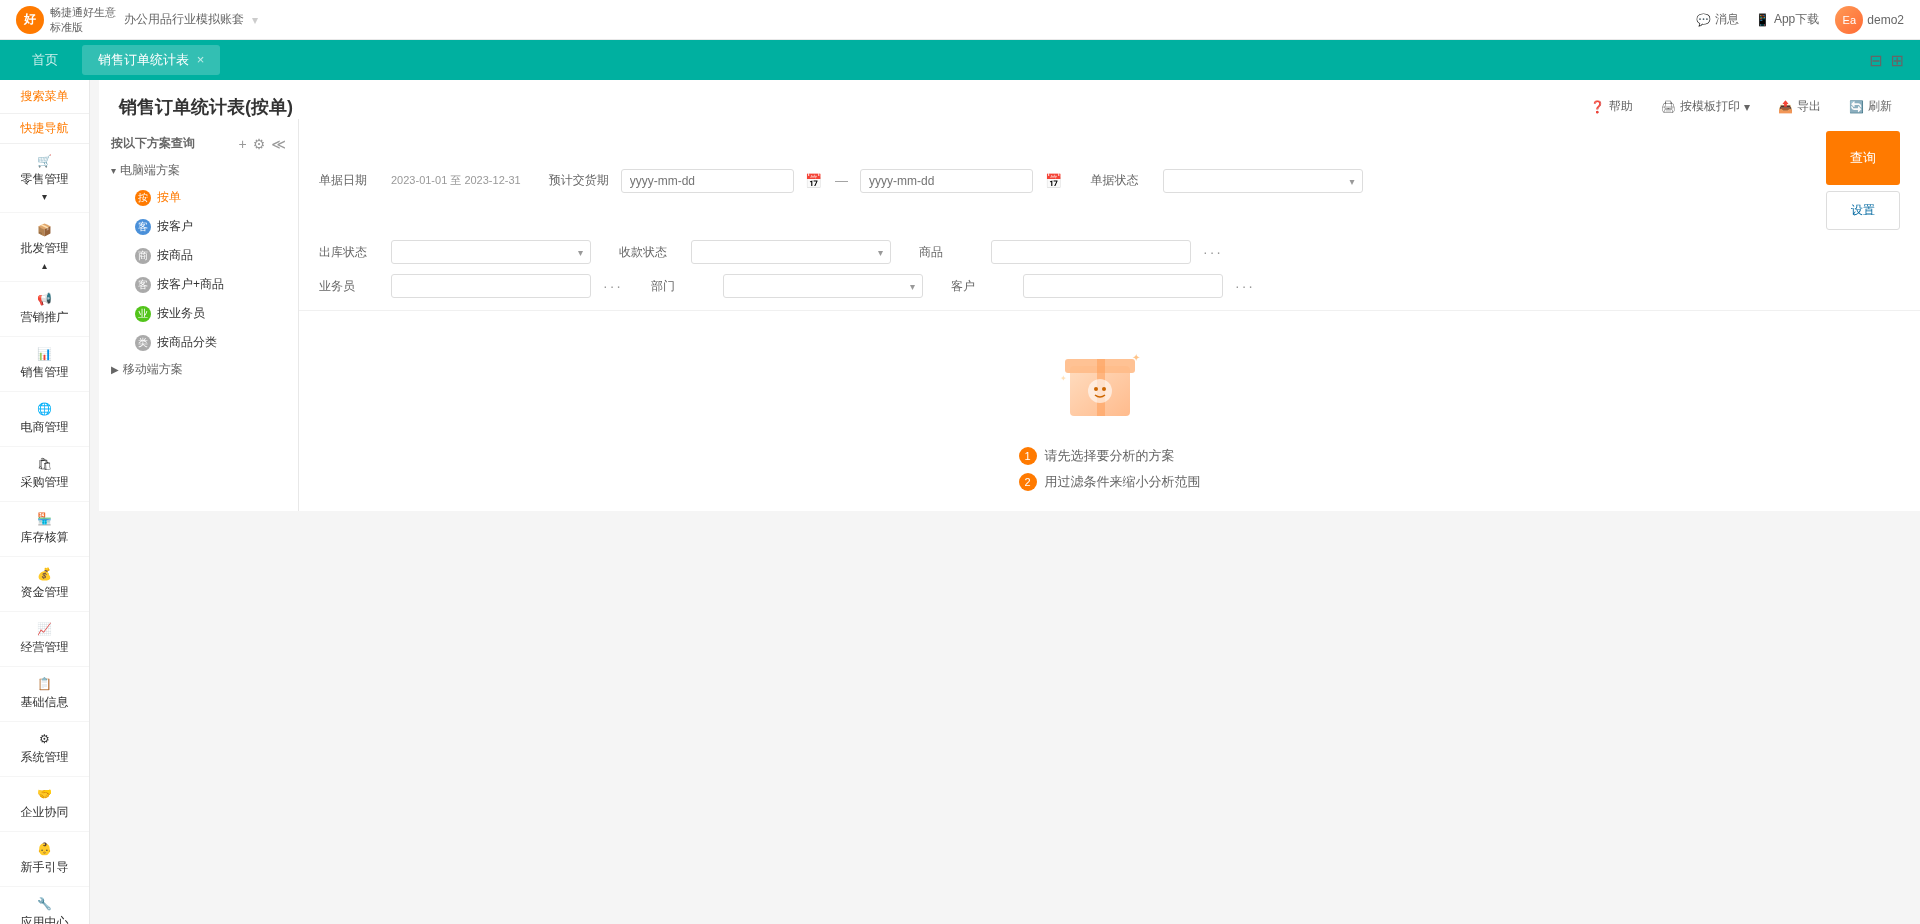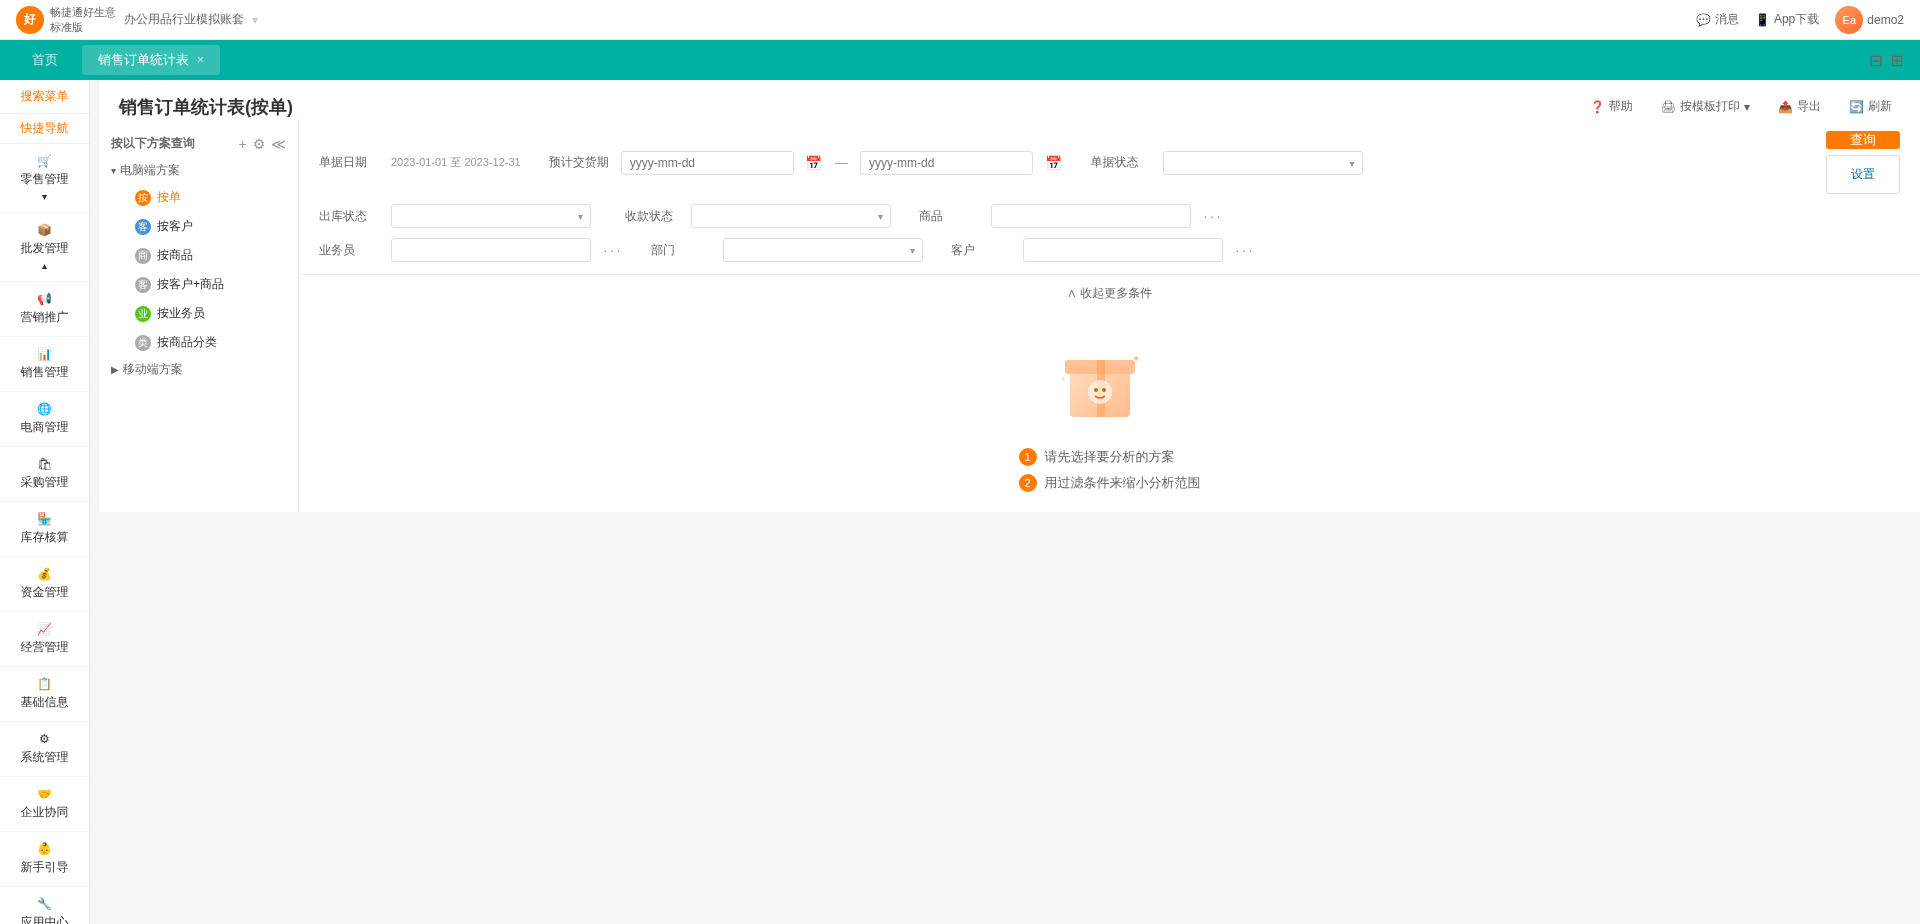--- a/index.html
+++ b/index.html
@@ -109,21 +109,21 @@
       cursor: pointer;
     }
     .filter-select-wrap { position: relative; display: inline-block; }
     .filter-select-wrap::after { content: '▾'; position: absolute; right: 8px; top: 50%; transform: translateY(-50%); color: #999; pointer-events: none; font-size: 10px; }
     .filter-dash { color: #999; }
     .filter-cal-icon { color: #f90; font-size: 14px; cursor: pointer; }
     .filter-dots { color: #999; cursor: pointer; font-size: 14px; letter-spacing: 2px; }
 
     
     .filter-actions { margin-left: auto; display: flex; flex-direction: column; gap: 6px; }
-    .btn-query { background: #ff7a00; color: #fff; border: none; border-radius: 3px; padding: 0 24px; font-size: 13px; cursor: pointer; }
+    .btn-query { background: #ff7a00; color: #fff; border: none; border-radius: 3px; padding: 18px 24px; font-size: 13px; cursor: pointer; }
     .btn-setting { background: #fff; color: #0369a1; border: 1px solid #ddd; border-radius: 3px; padding: 10px 16px; font-size: 12px; cursor: pointer; }
 
     
     .collapse-row { text-align: center; padding: 10px; background: #fff; cursor: pointer; }
     .collapse-btn { font-size: 12px; color: #666; cursor: pointer; }
     .tree-panel {
       width: 200px;
       background: #fff;
       border-right: 1px solid #e8e8e8;
       padding: 10px 0;
@@ -396,21 +396,21 @@
               <button class="btn-setting">设置</button>
             </div>
           </div>
 
           <div class="filter-row">
             <span class="filter-label">出库状态</span>
             <div class="filter-select-wrap">
               <select class="filter-select"></select>
             </div>
 
-            <span class="filter-label" style="margin-left:16px;text-align:center;">收款状态</span>
+            <span class="filter-label" style="margin-left:16px;">收款状态</span>
             <div class="filter-select-wrap">
               <select class="filter-select"></select>
             </div>
 
             <span class="filter-label" style="margin-left:16px;">商品</span>
             <input class="filter-input filter-input-wide" type="text" style="">
             <span class="filter-dots">···</span>
           </div>
 
           <div class="filter-row">
@@ -422,26 +422,20 @@
             <div class="filter-select-wrap">
               <select class="filter-select"></select>
             </div>
 
             <span class="filter-label" style="margin-left:16px;">客户</span>
             <input class="filter-input filter-input-wide" type="text" style="">
             <span class="filter-dots">···</span>
           </div>
         </div>
 
-        <div class="collapse-row">
-          <span class="collapse-btn">
-            <span>∧</span>
-            <span>收起更多条件</span>
-          </span>
-        </div>
 
         <div class="right-content">
           <div class="empty-state">
             <div style="width:120px;height:100px;position:relative;">
               <svg width="120" height="100" viewBox="0 0 120 100">
                 <defs>
                   <linearGradient id="boxGrad" x1="0%" y1="0%" x2="100%" y2="100%">
                     <stop offset="0%" style="stop-color:#ffd4b0"></stop>
                     <stop offset="100%" style="stop-color:#ffaa70"></stop>
                   </linearGradient>

